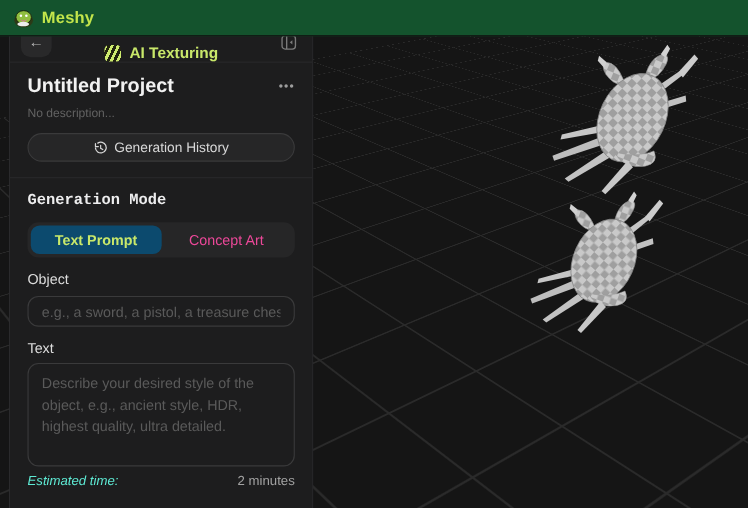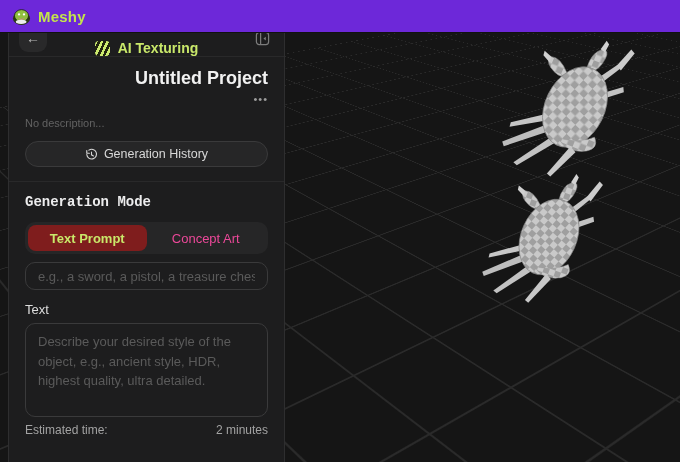--- a/index.html
+++ b/index.html
@@ -1,21 +1,21 @@
 <!DOCTYPE html>
 <html><head>
 <meta charset="utf-8">
 <style>
   * { margin:0; padding:0; box-sizing:border-box; }
   html,body { width:680px; height:462px; overflow:hidden; background:#151515;
     font-family:"Liberation Sans", sans-serif; }
 
   
   .topbar { position:absolute; top:0; left:0; right:0; height:33px;
-    background:#6d28d9; border-bottom:1px solid #111;
+    background:#14532d; border-bottom:1px solid #111;
     display:flex; align-items:center; padding:0 12px; gap:7px; z-index:20; }
   .brand-text { color:#c3e54b; font-size:15px; font-weight:bold; letter-spacing:.2px; }
 
   
   .stage { position:absolute; top:33px; left:0; right:0; bottom:0;
     background:#151515; overflow:hidden; }
   .grid-plane { position:absolute; left:50%; top:63%; width:2600px; height:1700px;
     transform:translate(-50%,-50%) perspective(760px) rotateX(58deg) rotateZ(-38deg);
     background-image:
       linear-gradient(#2b2b2b 2px, transparent 2px),
@@ -35,54 +35,54 @@
     font-size:14px; cursor:pointer; z-index:2; }
   .header-title { position:absolute; left:0; right:0; top:0; bottom:0;
     display:flex; align-items:flex-end; justify-content:center; gap:8px; }
   .stripes-icon { width:15px; height:15px; border-radius:4px;
     background:repeating-linear-gradient(115deg,#cdeb6e 0 2.6px,#21230f 2.6px 5.2px); }
   .header-title span { color:#c9e86a; font-size:14px; font-weight:bold; }
   .collapse-btn { margin-left:auto; width:24px; height:24px; display:flex;
     align-items:center; justify-content:center; cursor:pointer; z-index:2; }
 
   .panel-body { padding:11px 16px 0; display:flex; flex-direction:column; }
-  .title-row { display:flex; align-items:flex-end; justify-content:space-between;flex-direction:column; }
+  .title-row { display:flex; align-items:center; justify-content:space-between; }
   .project-title { color:#f1f1f1; font-size:18px; font-weight:bold; }
   .more-btn { color:#9d9d9d; font-size:11px; letter-spacing:1px; line-height:20px;
     cursor:pointer; }
   .project-desc { margin-top:8px; color:#626262; font-size:11px; }
 
   .history-btn { margin-top:12px; height:26px; border:1px solid #3a3a3b;
     background:#262627; border-radius:13px; display:flex; align-items:center;
     justify-content:center; gap:6px; color:#d8d8d8; font-size:12.5px; cursor:pointer;text-align:right; }
 
   .divider { margin:14px -16px 0; height:1px; background:#29292a; }
 
   .section-label { margin-top:12px; color:#ededee; font-size:14px; font-weight:bold;font-family:Liberation Mono, monospace; }
 
   .segmented { margin-top:12px; background:#262627; border-radius:10px; padding:3px;
     display:flex; }
   .seg-tab { flex:1; height:26px; border-radius:8px; display:flex; align-items:center;
     justify-content:center; font-size:13px; font-weight:bold; cursor:pointer; }
-  .seg-tab.selected { background:#7f1d1d; color:#c9e86a; }
+  .seg-tab.selected { background:#0c4a6e; color:#c9e86a; }
   .seg-tab.unselected { color:#ec4899; font-weight:normal; }
 
   .field-label { margin-top:12px; color:#dddddd; font-size:13px; }
   .text-input { margin-top:8px; height:28px; background:transparent;
     border:1px solid #3a3a3b; border-radius:10px; padding:0 12px; color:#e9e9e9;
     font-size:13px; font-family:"Liberation Sans",sans-serif; outline:none; width:100%; }
   .text-input::placeholder, .text-area::placeholder { color:#5a5a5a; }
   .text-area { margin-top:6px; height:94px; background:transparent;
     border:1px solid #3a3a3b; border-radius:10px; padding:8px 12px; color:#e9e9e9;
     font-size:13px; line-height:1.5; font-family:"Liberation Sans",sans-serif;
     resize:none; outline:none; width:100%; }
 
   .footer-row { margin-top:6px; display:flex; justify-content:space-between;
     align-items:center; }
-  .footer-label { color:#a3a3a3; font-size:12px; }
+  .footer-label { color:#5eead4; font-size:12px;font-style:italic; }
   .footer-value { color:#a3a3a3; font-size:12px; }
 </style>
 </head>
 <body>
 
 <header class="topbar">
   <svg width="19" height="19" viewBox="0 0 20 20">
     <ellipse cx="10" cy="12" rx="9" ry="7" fill="#2c3a17"></ellipse>
     <ellipse cx="10" cy="9.2" rx="7.4" ry="6.4" fill="#8fbe3f" stroke="#141a0b" stroke-width="0.8"></ellipse>
     <circle cx="7.4" cy="7.8" r="1.2" fill="#fefefe"></circle>
@@ -169,20 +169,21 @@
 
     <div class="divider"></div>
 
     <div class="section-label">Generation Mode</div>
 
     <div class="segmented">
       <div class="seg-tab selected">Text Prompt</div>
       <div class="seg-tab unselected">Concept Art</div>
     </div>
 
+    <div class="field-label">Object</div>
     <input class="text-input" type="text" placeholder="e.g., a sword, a pistol, a treasure chest" style="">
 
     <div class="field-label">Text</div>
     <textarea class="text-area" placeholder="Describe your desired style of the object, e.g., ancient style, HDR, highest quality, ultra detailed." style=""></textarea>
 
     <div class="footer-row">
       <span class="footer-label">Estimated time:</span>
       <span class="footer-value">2 minutes</span>
     </div>
 

